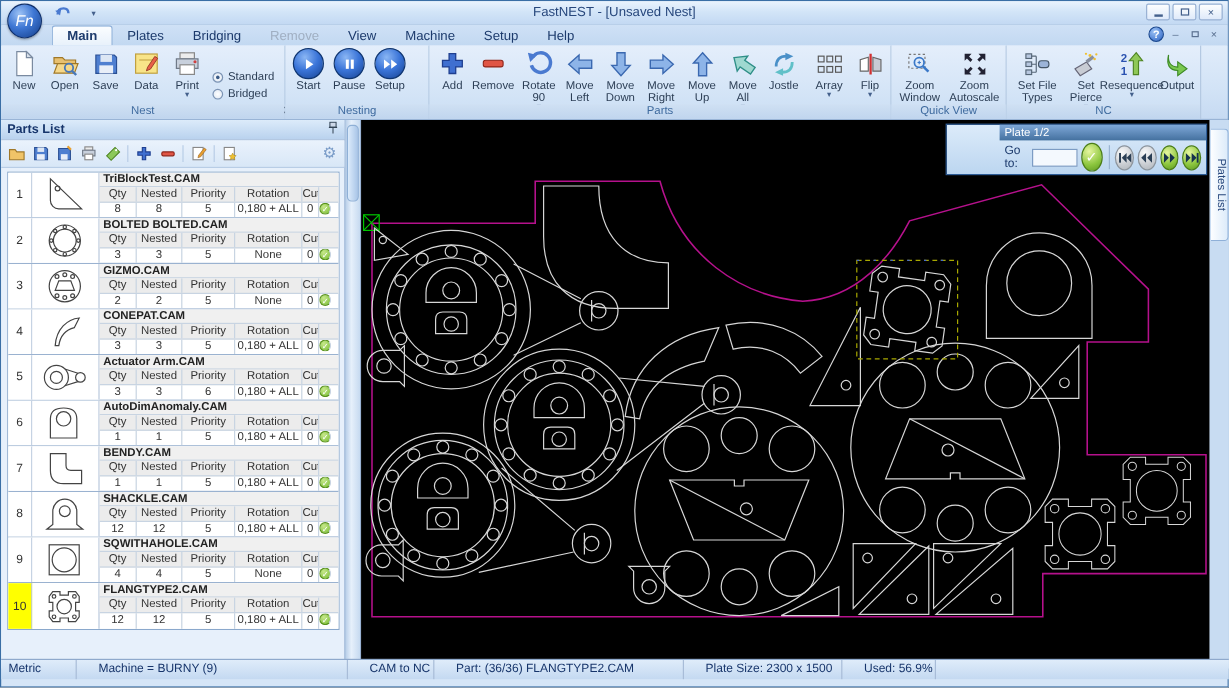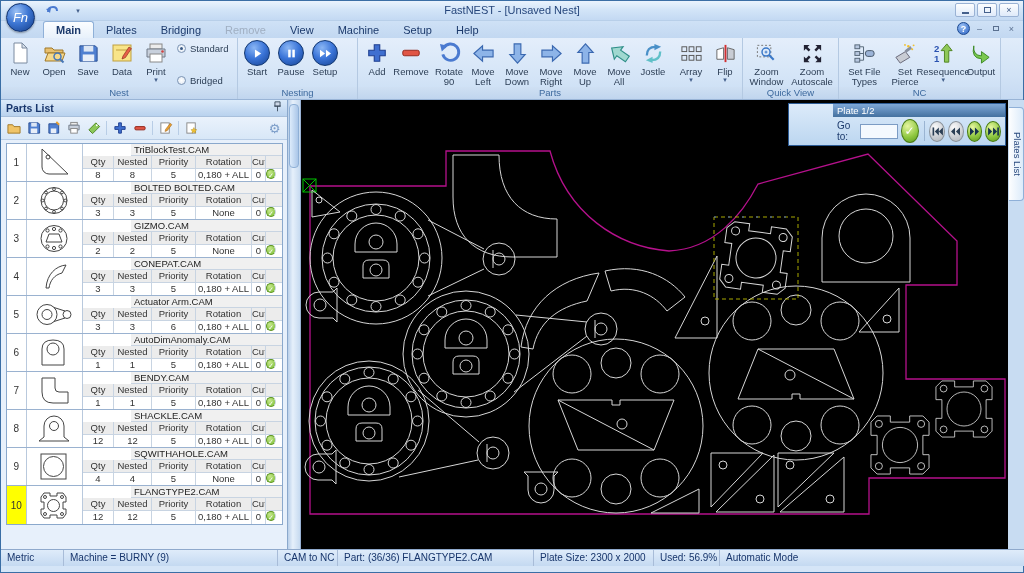--- a/index.html
+++ b/index.html
@@ -47,21 +47,21 @@
   .rgroup-label { position:absolute; left:0; right:0; bottom:0; height:12px; text-align:center;
     font-size:9.5px; color:#3e6a9e; background:linear-gradient(#cfe0f3,#c0d5ee); }
   .rbtns { display:flex; height:47px; align-items:flex-start; }
   .rbtn { min-width:34px; max-width:50px; padding:1px 1px; text-align:center; font-size:9.5px; color:#2c3e55;
     line-height:10px; display:flex; flex-direction:column; align-items:center; border-radius:3px; }
   .rbtn .ic { height:26px; display:flex; align-items:center; justify-content:center; margin-bottom:1px; }
   .car { font-size:7px; color:#44608c; line-height:6px; }
   .bigcirc { width:26px; height:26px; border-radius:50%; border:1px solid #0f3570;
     background:radial-gradient(circle at 38% 28%, #8ab6f4 0%, #3a74d8 48%, #16418f 100%);
     display:flex; align-items:center; justify-content:center; }
-  #nest-radios { display:flex; flex-direction:column; justify-content:center; gap:21px; padding:4px 4px 0 4px; font-size:9.5px; color:#2c3e55; }
+  #nest-radios { display:flex; flex-direction:column; justify-content:center; gap:3px; padding:20px 4px 0 4px; font-size:9.5px; color:#2c3e55; }
   .radio-row { display:flex; align-items:center; gap:4px; white-space:nowrap; }
   .radio { width:9px; height:9px; border-radius:50%; border:1px solid #7c94b4; background:radial-gradient(#fff,#dce6f2); position:relative; }
   .radio.sel::after { content:""; position:absolute; left:2px; top:2px; width:3px; height:3px; border-radius:50%; background:#3a5a86; }
   .vsep { width:1px; background:#b4c9e2; margin:3px 2px; height:44px; }
   .smallcol { display:flex; flex-direction:column; gap:1px; padding:2px 2px; }
   .sbtn { width:16px; height:14px; display:flex; align-items:center; justify-content:center; border-radius:2px; }
 
   
   #main { position:absolute; left:0; top:99px; width:1024px; height:457px; background:#c8dcf2; }
 
@@ -75,21 +75,21 @@
   .ptb { width:17px; height:17px; display:flex; align-items:center; justify-content:center; border-radius:2px; }
   .ptb-sep { width:1px; height:14px; background:#b8cde6; margin:0 1px; }
   #gear { margin-left:auto; color:#7a9cc8; font-size:13px; }
   #parts-table { margin:3px 4px 0 5px; border:1px solid #8aa8cc; background:#fff; }
   .prow { display:flex; height:38px; border-bottom:1px solid #9ab2d0; background:#fff; }
   .prow:last-child { border-bottom:none; }
   .c-num { width:20px; border-right:1px solid #b9c9dd; display:flex; align-items:center; justify-content:center; font-size:10px; color:#333; background:#fff; }
   .c-num.hl { background:#ffff00; }
   .c-thumb { width:57px; border-right:1px solid #b9c9dd; display:flex; align-items:center; justify-content:center; background:#fff; }
   .c-right { flex:1; display:flex; flex-direction:column; }
-  .r-name { height:12px; background:#f0f0f0; border-bottom:1px solid #c8d4e2; font-weight:normal; font-size:9.5px; color:#222; padding-left:3px; line-height:12px;margin-left:48px; }
+  .r-name { height:12px; background:#f0f0f0; border-bottom:1px solid #c8d4e2; font-weight:bold; font-size:9.5px; color:#222; padding-left:3px; line-height:12px; }
   .r-head, .r-vals { height:13px; display:flex; font-size:9.5px; color:#333;justify-content:center; }
   .r-head { background:#ececec; border-bottom:1px solid #c8d4e2; }
   .r-head span, .r-vals span { display:block; text-align:center; border-right:1px solid #c8d4e2; line-height:12px; overflow:hidden; white-space:nowrap; }
   .w-qty{width:31px}.w-nst{width:38px}.w-pri{width:44px}.w-rot{width:56px}.w-cut{width:14px}.w-chk{width:16px;border-right:none!important}
   .chk-ic { display:inline-block; width:10px; height:10px; border-radius:50%; background:radial-gradient(circle at 35% 30%,#c6e88a,#79bc34); border:1px solid #58921c;
     color:#fff; font-size:7px; line-height:10px; text-align:center; }
 
   
   #vsplit { position:absolute; left:287px; top:0; width:13px; height:457px;
     background:linear-gradient(90deg,#b9cfe9,#e6f0fb 40%,#c6daf0); border-right:1px solid #9ab2d4; }
@@ -111,21 +111,21 @@
   #plate-nav-body { height:28px; display:flex; align-items:center; padding:0 4px; gap:3px; }
   #goto-input { width:38px; height:15px; border:1px solid #7c9cc4; background:#f4f9fe; font-size:9px; }
   .navcirc { width:21px; height:21px; border-radius:50%; display:flex; align-items:center; justify-content:center; border:1px solid #6a7a66; }
   .navcirc.green { background:radial-gradient(circle at 35% 28%,#e6f6a0,#8cc63e 60%,#5d9922); border-color:#4c7e18; }
   .navcirc.gray { background:radial-gradient(circle at 35% 28%,#fbfbfb,#c9cdd2 60%,#aeb4ba); border-color:#8c949c; }
   #goto-ok { width:24px; height:24px; font-size:12px; color:#fff; font-weight:bold; }
   .nav-sep { width:1px; height:20px; background:#9ab4d2; margin:0 2px; }
 
   
   #statusbar { position:absolute; left:0; top:548px; width:1024px; height:17px;
-    background:linear-gradient(#dfecfa,#c4d9f1); border-top:1px solid #8fa9cc; display:flex; font-size:10px; color:#17356b; }
+    background:linear-gradient(#dfecfa,#c4d9f1); border-top:1px solid #8fa9cc; display:flex; font-size:10px; color:#17356b;gap:12px; }
   .sseg { border-right:1px solid #a8bcd8; padding:2px 6px 0 6px; white-space:nowrap; overflow:hidden; }
   .s-units{width:63px}.s-machine{width:214px}.s-cam{width:60px}.s-part{width:196px}.s-plate{width:120px}.s-used{width:66px}.s-auto{flex:1;border-right:none}
 </style>
 </head>
 <body>
 
 <div id="app">
 
   <div id="titlebar">
     <div id="app-logo">Fn</div>
@@ -1062,17 +1062,16 @@
 
     <div id="side-strip"></div>
     <div id="plates-tab">Plates List</div>
   </div>
 
   <div id="statusbar">
     <div class="sseg s-units">Metric</div>
     <div class="sseg s-machine">Machine = BURNY (9)</div>
     <div class="sseg s-cam">CAM to NC</div>
     <div class="sseg s-part">Part: (36/36)  FLANGTYPE2.CAM</div>
-    <div class="sseg s-plate">Plate Size:  2300 x 2000</div>
+    <div class="sseg s-plate">Plate Size:  2300 x 1500</div>
     <div class="sseg s-used">Used: 56.9%</div>
-    <div class="sseg s-auto">Automatic Mode</div>
   </div>
 </div>
 
 </body></html>

